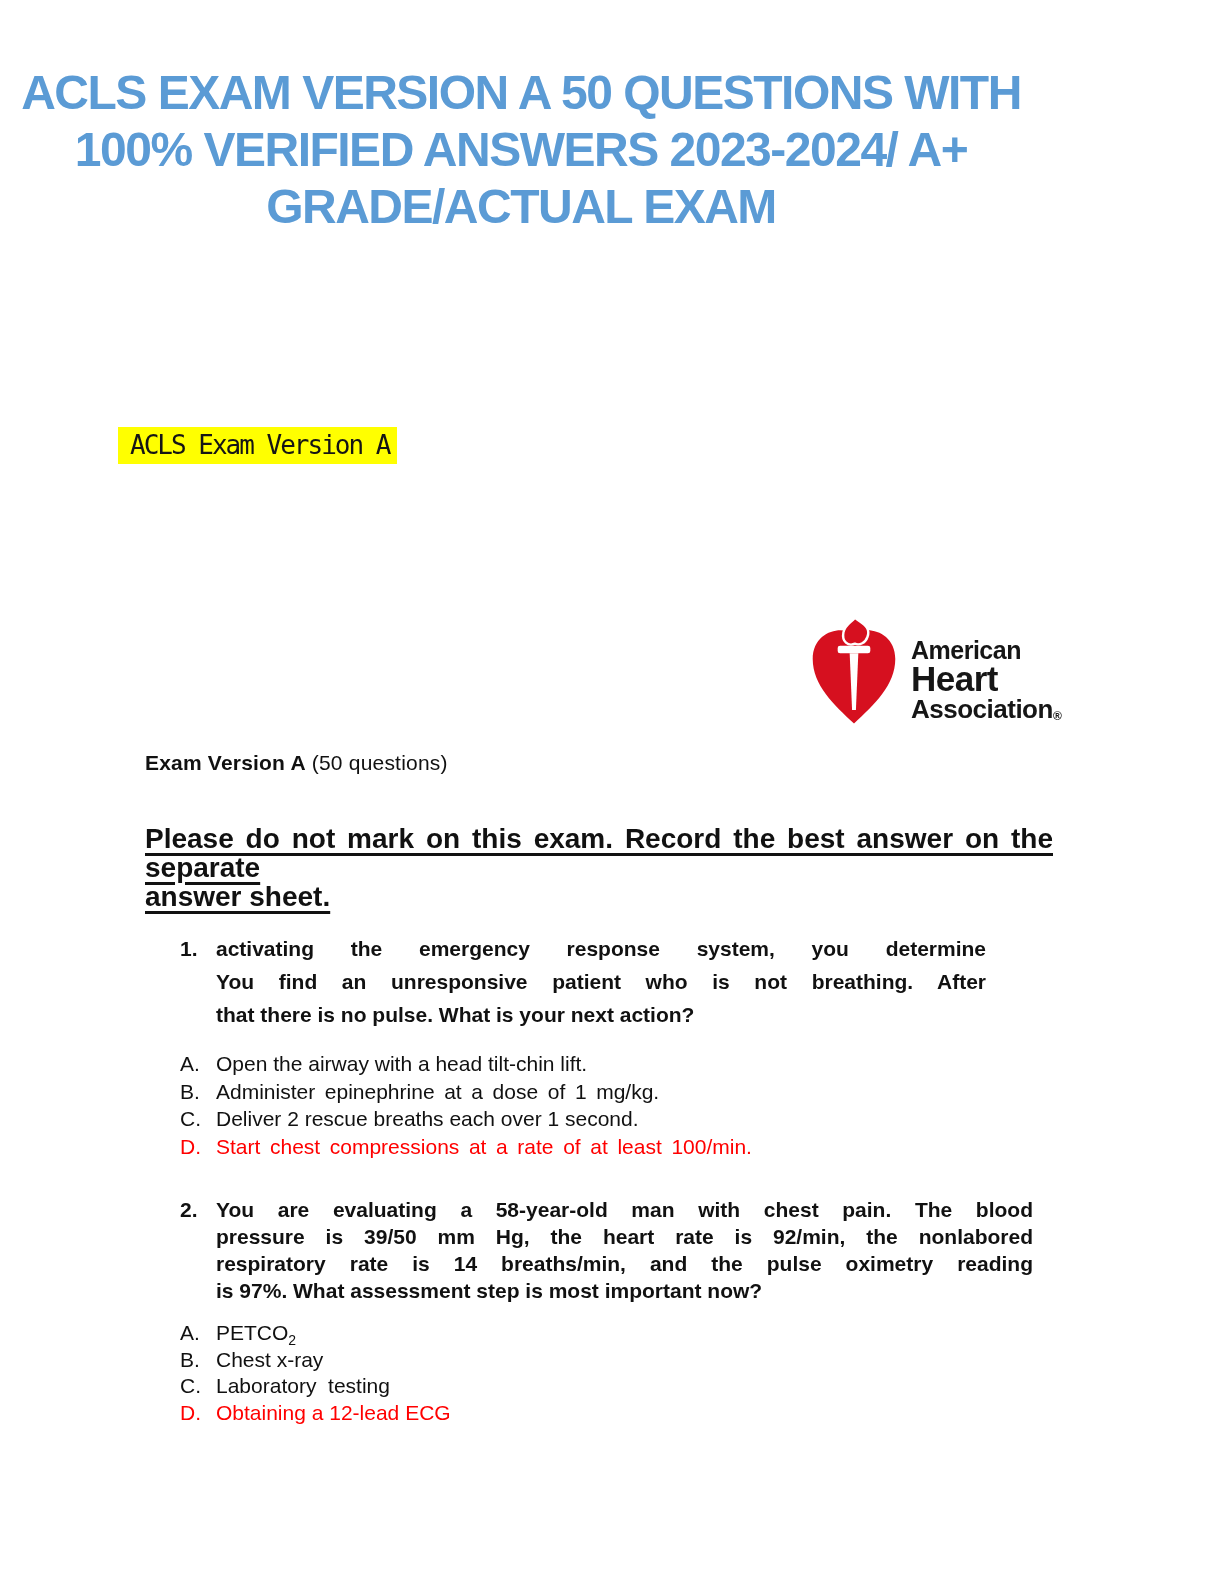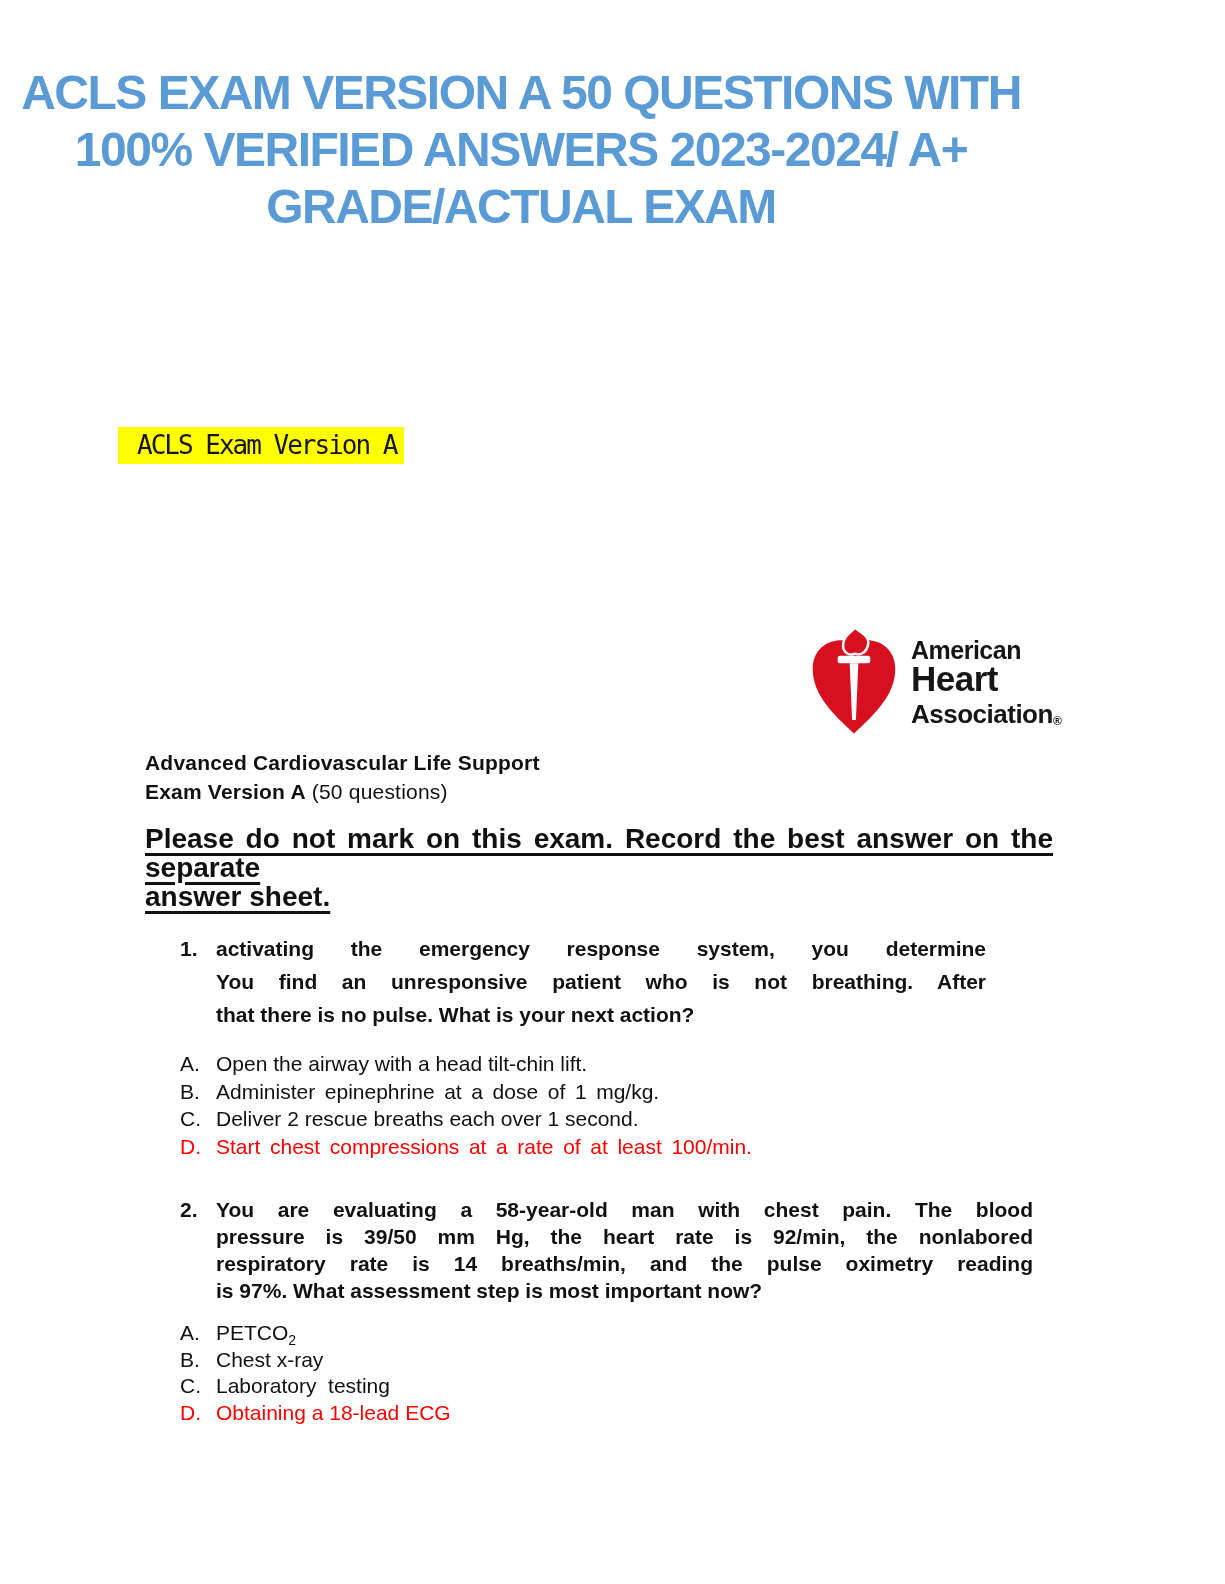--- a/index.html
+++ b/index.html
@@ -7,30 +7,30 @@
        font-family:"Liberation Sans",sans-serif;color:#111;}
 
   
   .doc-title{position:absolute;top:64px;left:0;width:1042px;text-align:center;
              color:#5B9BD5;font-weight:bold;font-size:48px;line-height:57px;
              letter-spacing:-1.5px;}
 
   
   .highlight{position:absolute;left:118px;top:427px;background:#FFFF00;
              font-family:"DejaVu Sans Mono",monospace;font-size:26px;
-             letter-spacing:-2px;color:#151515;padding:3px 8px 4px 19px;}
+             letter-spacing:-2px;color:#151515;padding:3px 8px 4px 12px;}
 
   
   .logo{position:absolute;left:806px;top:616px;display:flex;align-items:flex-end;}
   .logo-mark{width:96px;height:114px;flex:none;}
   .logo-text{margin-left:9px;padding-top:22px;font-weight:bold;color:#161616;
              letter-spacing:-0.5px;}
   .lt1{font-size:25px;line-height:24px;}
   .lt2{font-size:35px;line-height:33px;}
-  .lt3{font-size:26px;line-height:38px;}
+  .lt3{font-size:26px;line-height:28px;}
   .reg{font-size:12px;vertical-align:-2px;letter-spacing:0;}
 
   
   .course{position:absolute;left:145px;top:749px;font-size:21px;line-height:28.5px;
           letter-spacing:0.2px;}
   .bold{font-weight:bold;}
 
   
   .instructions{position:absolute;left:145px;top:824px;width:908px;
                 font-size:28px;line-height:29px;font-weight:bold;}
@@ -75,21 +75,20 @@
     <polygon points="45.5,37 54.5,37 52,96 48,96" fill="#ffffff"></polygon>
   </svg>
   <div class="logo-text">
     <div class="lt1">American</div>
     <div class="lt2">Heart</div>
     <div class="lt3"><span>Association</span><span class="reg">®</span></div>
   </div>
 </div>
 
 <div class="course">
-  <div class="bold">Advanced Cardiovascular Life Support</div>
   <div><span class="bold">Exam Version A</span><span> (50 questions)</span></div>
 </div>
 
 <div class="instructions">
   <div class="iline jlast">Please do not mark on this exam. Record the best answer on the separate</div>
   <div class="iline" style="display:inline-block;">answer sheet.</div>
 </div>
 
 <div class="question q1">
   <div class="qnum">1.</div>
@@ -137,15 +136,15 @@
   <div class="opt">
     <span class="letter">B.</span>
     <span class="otext">Chest x-ray</span>
   </div>
   <div class="opt">
     <span class="letter">C.</span>
     <span class="otext">Laboratory  testing</span>
   </div>
   <div class="opt correct">
     <span class="letter">D.</span>
-    <span class="otext">Obtaining a 18-lead ECG</span>
+    <span class="otext">Obtaining a 12-lead ECG</span>
   </div>
 </div>
 
 </body></html>

